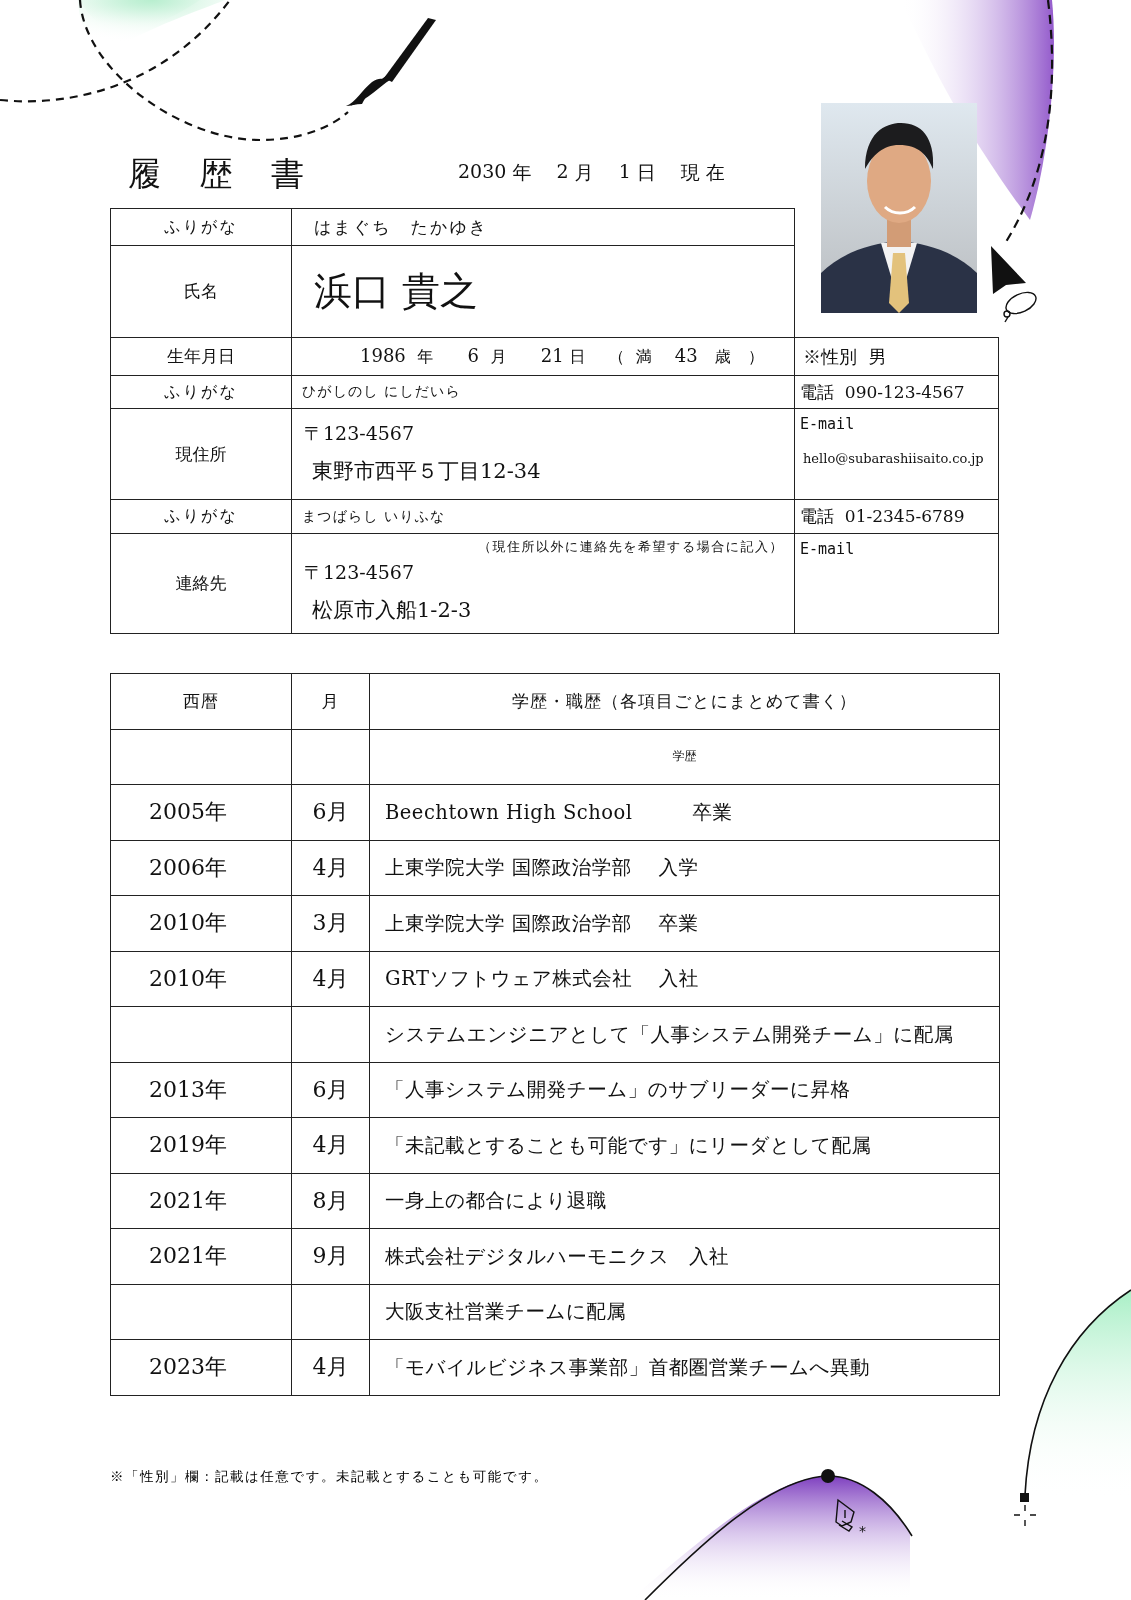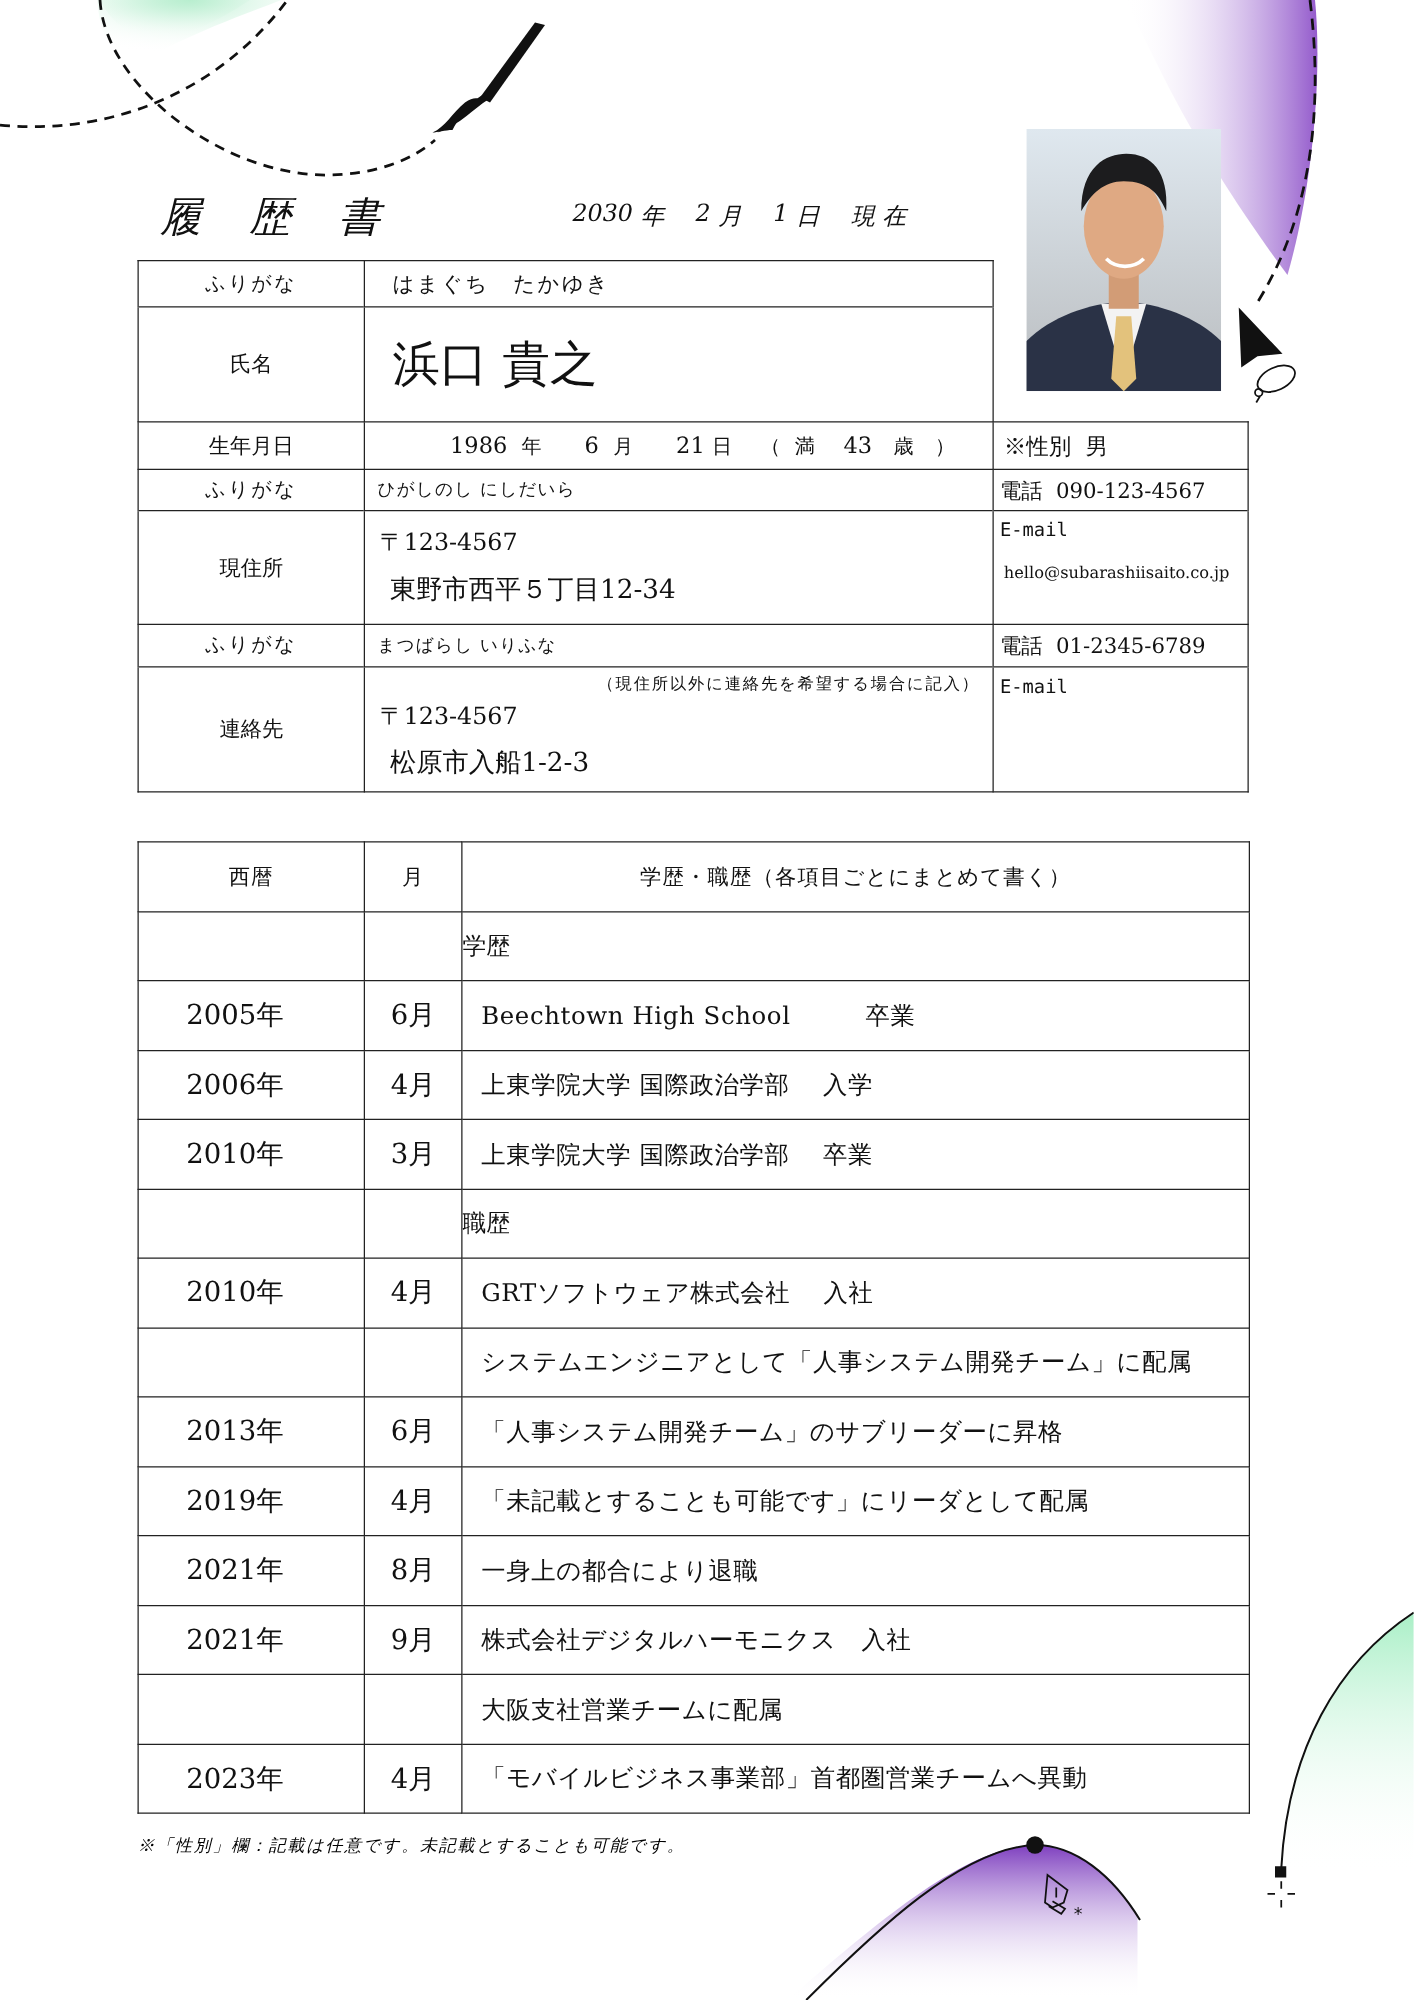--- a/index.html
+++ b/index.html
@@ -1,21 +1,21 @@
 <!DOCTYPE html>
 <html><head>
 <meta charset="utf-8">
 <style>
   html, body { margin:0; padding:0; }
   body {
     width:1131px; height:1600px; position:relative; overflow:hidden;
     background:#ffffff; color:#111;
     font-family:"DejaVu Serif","Liberation Serif",serif;
   }
-  .abs { position:absolute;font-style:italic; }
+  .abs { position:absolute; }
   .deco { position:absolute; left:0; top:0; pointer-events:none; }
 
   .title { left:128px; top:152px; font-size:33px; letter-spacing:14px; }
   .asof { left:458px; top:160px; font-size:19px; display:flex; gap:0; white-space:pre; }
 
   .photo { left:821px; top:103px; width:156px; height:210px; overflow:hidden; }
 
   table { border-collapse:collapse; position:absolute; table-layout:fixed; }
   td { border:1.5px solid #222; padding:0; font-size:17px; vertical-align:middle; }
   td.dot-b { border-bottom:1.5px dotted #555;margin-top:16px; }
@@ -24,21 +24,21 @@
   
   #t1 { left:110px; top:208px; }
   .sm { font-size:16px; letter-spacing:2px; }
 
   
   #t2 { left:110px; top:673px; width:889px; }
   #t2 td { height:54.5px; }
   #t2 .yr { font-size:22px; padding-left:38px; }
   #t2 .mo { font-size:22px; text-align:center; }
   #t2 .desc { font-size:19.5px; padding-left:15px; letter-spacing:0.5px; }
-  #t2 .sec { font-size:19px; }
+  #t2 .sec { text-align:center; font-size:12px; }
   #t2 .hdr { text-align:center; font-size:17px; letter-spacing:1px; }
 
   .footnote { left:110px; top:1468px; font-size:13.5px; letter-spacing:1.5px; color:#000000; }
 </style>
 </head>
 <body>
 
 <svg class="deco" width="1131" height="1600" viewBox="0 0 1131 1600">
   <defs>
     <radialGradient id="gTL" cx="0.5" cy="0" r="0.9">
@@ -213,25 +213,20 @@
     <td class="yr">2006年</td>
         <td class="mo">4月</td>
         <td class="desc" style="white-space:pre">上東学院大学 国際政治学部　 入学</td>
   </tr>
   <tr>
     <td class="yr">2010年</td>
         <td class="mo">3月</td>
         <td class="desc" style="white-space:pre">上東学院大学 国際政治学部　 卒業</td>
   </tr>
   <tr>
-    <td class="yr"></td>
-        <td class="mo"></td>
-    <td class="sec">職歴</td>
-  </tr>
-  <tr>
     <td class="yr">2010年</td>
         <td class="mo">4月</td>
         <td class="desc" style="white-space:pre">GRTソフトウェア株式会社　 入社</td>
   </tr>
   <tr>
     <td class="yr"></td>
         <td class="mo"></td>
         <td class="desc">システムエンジニアとして「人事システム開発チーム」に配属</td>
   </tr>
   <tr>

